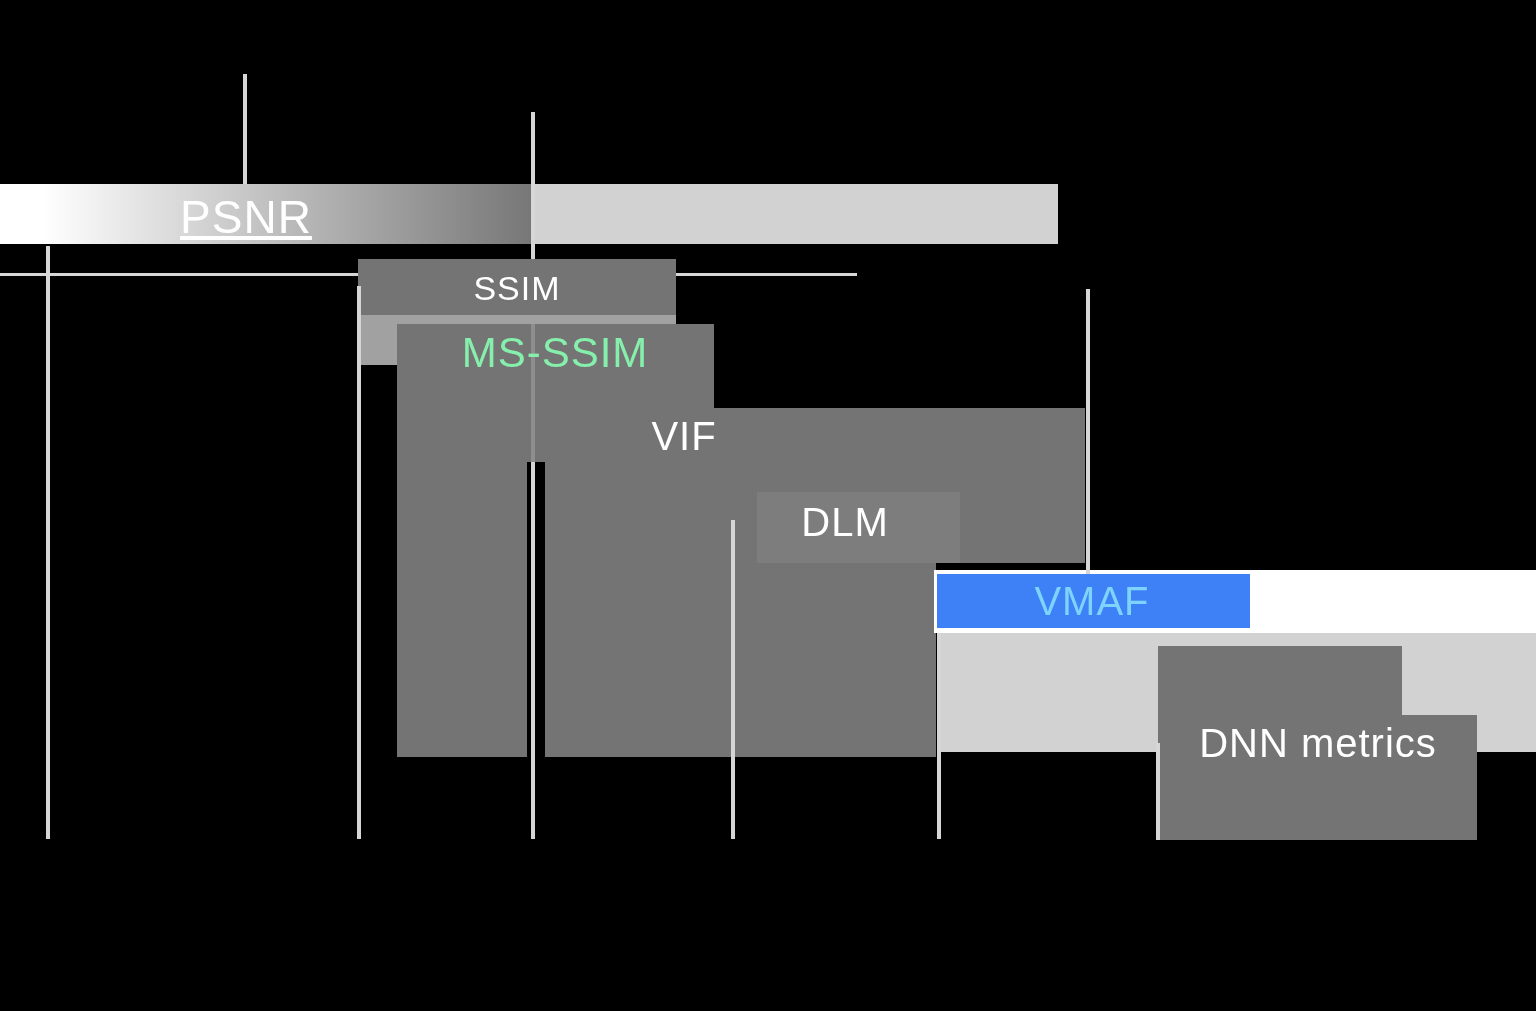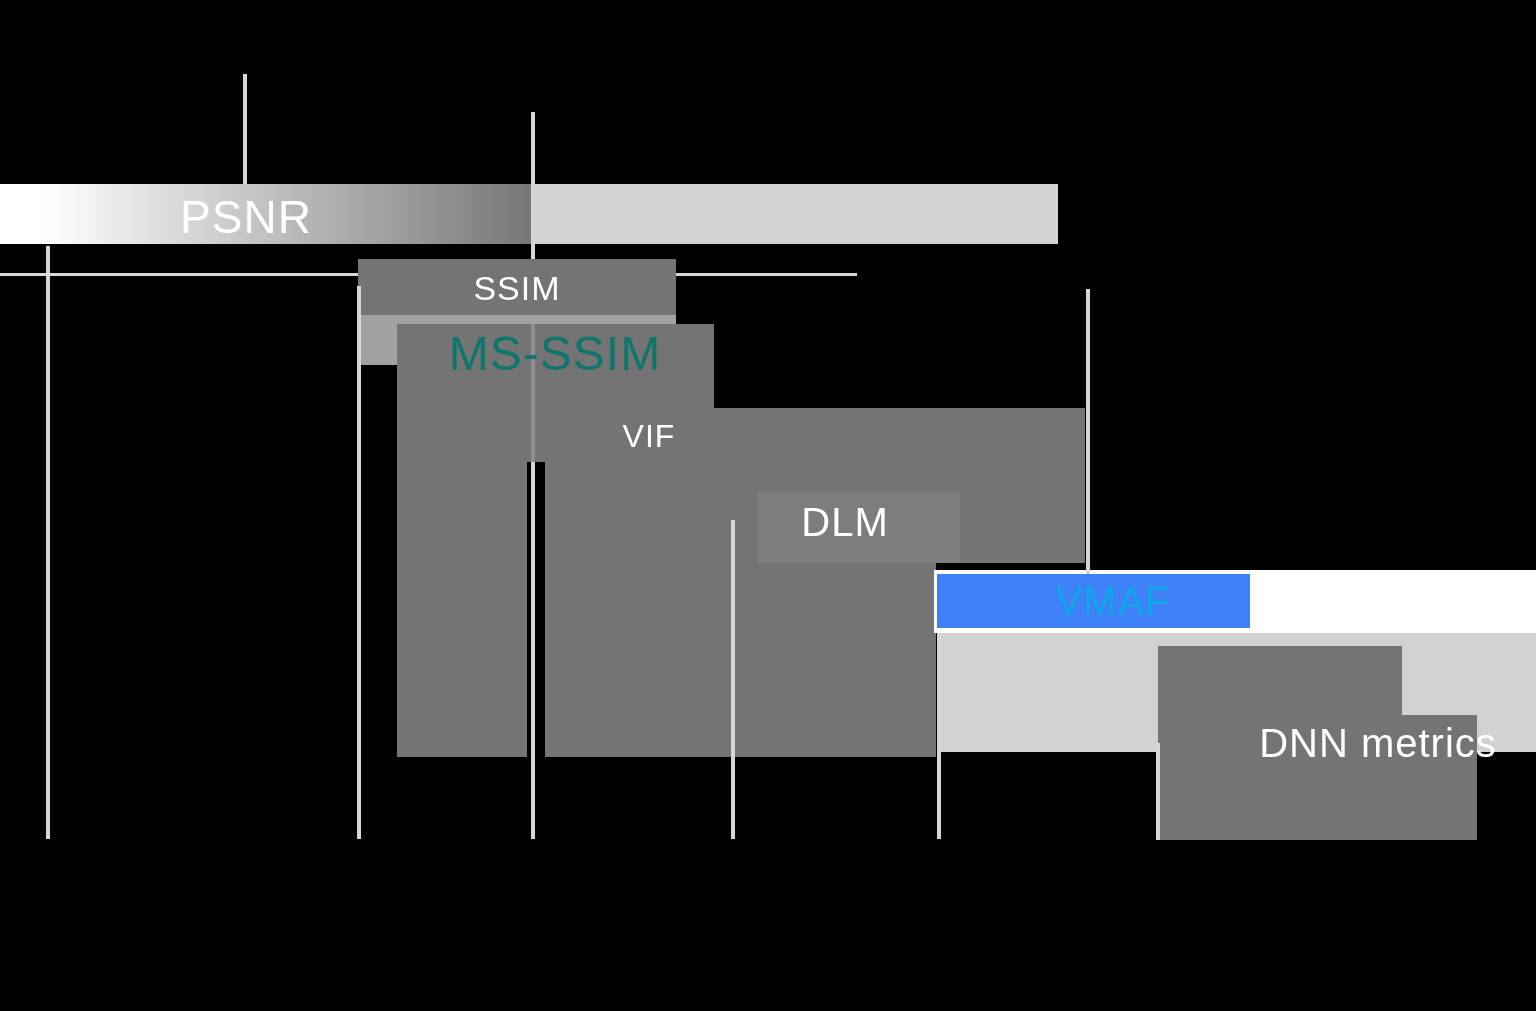--- a/index.html
+++ b/index.html
@@ -56,20 +56,20 @@
     <div class="vline" style="left: 46px; top: 246px; width: 4px; height: 593px; background: rgb(214, 214, 214);"></div>
     <div class="vline" style="left: 243px; top: 74px; width: 4px; height: 110px; background: rgb(214, 214, 214);"></div>
     <div class="vline" style="left: 531px; top: 112px; width: 4px; height: 147px; background: rgb(214, 214, 214);"></div>
     <div class="vline" style="left: 531px; top: 324px; width: 4px; height: 138px; background: rgb(142, 142, 142);"></div>
     <div class="vline" style="left: 531px; top: 462px; width: 4px; height: 377px; background: rgb(214, 214, 214);"></div>
     <div class="vline" style="left: 357px; top: 286px; width: 4px; height: 553px; background: rgb(214, 214, 214);"></div>
     <div class="vline" style="left: 731px; top: 520px; width: 4px; height: 319px; background: rgb(214, 214, 214);"></div>
     <div class="vline" style="left: 937px; top: 633px; width: 4px; height: 206px; background: rgb(214, 214, 214);"></div>
     <div class="vline" style="left: 1086px; top: 289px; width: 4px; height: 285px; background: rgb(214, 214, 214);"></div>
     <div class="vline" style="left: 1156px; top: 743px; width: 4px; height: 97px; background: rgb(214, 214, 214);"></div>
-    <span class="lbl" style="left: 246px; top: 217px; font-size: 46px; color: rgb(255, 255, 255);">PSNR</span>
+    <span class="lbl" style="left: 246px; top: 217px; font-size: 46px; color: rgb(255, 255, 255); text-decoration: underline;">PSNR</span>
     <span class="lbl" style="left: 517px; top: 288px; font-size: 34px; color: rgb(255, 255, 255);">SSIM</span>
-    <span class="lbl" style="left: 555px; top: 353px; font-size: 48px; color: #0f766e;">MS-SSIM</span>
-    <span class="lbl" style="left: 649px; top: 436px; font-size: 32px; color: rgb(255, 255, 255);">VIF</span>
+    <span class="lbl" style="left: 555px; top: 353px; font-size: 42px; color: #86efac;">MS-SSIM</span>
+    <span class="lbl" style="left: 684px; top: 436px; font-size: 40px; color: rgb(255, 255, 255);">VIF</span>
     <span class="lbl" style="left: 845px; top: 522px; font-size: 40px; color: rgb(255, 255, 255); text-align: center;">DLM</span>
-    <span class="lbl" style="left: 1092px; top: 601px; font-size: 40px; color: #0ea5e9; margin-left: 21px;">VMAF</span>
-    <span class="lbl" style="left: 1378px; top: 743px; font-size: 40px; color: rgb(255, 255, 255);">DNN metrics</span>
+    <span class="lbl" style="left: 1092px; top: 601px; font-size: 40px; color: #7dd3fc;">VMAF</span>
+    <span class="lbl" style="left: 1318px; top: 743px; font-size: 40px; color: rgb(255, 255, 255);">DNN metrics</span>
   </div>
 
 </body></html>

